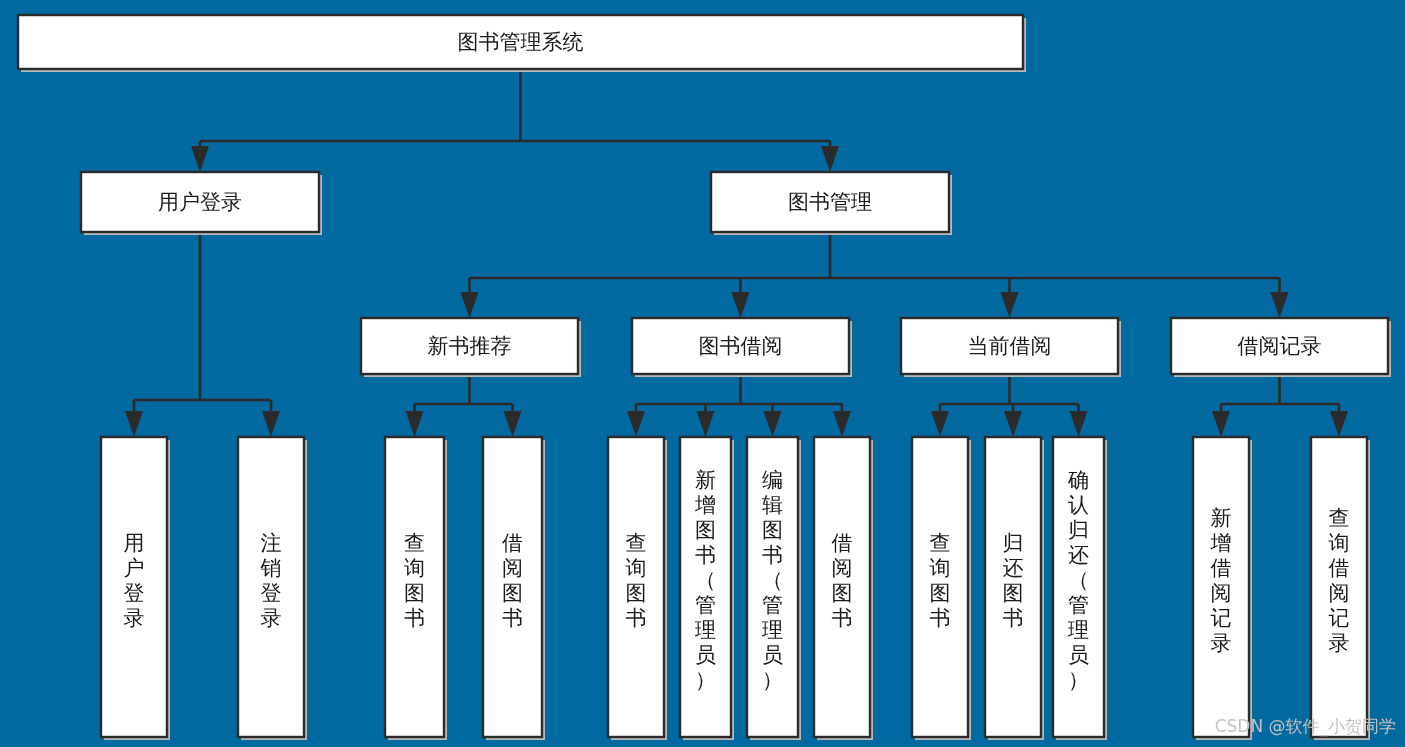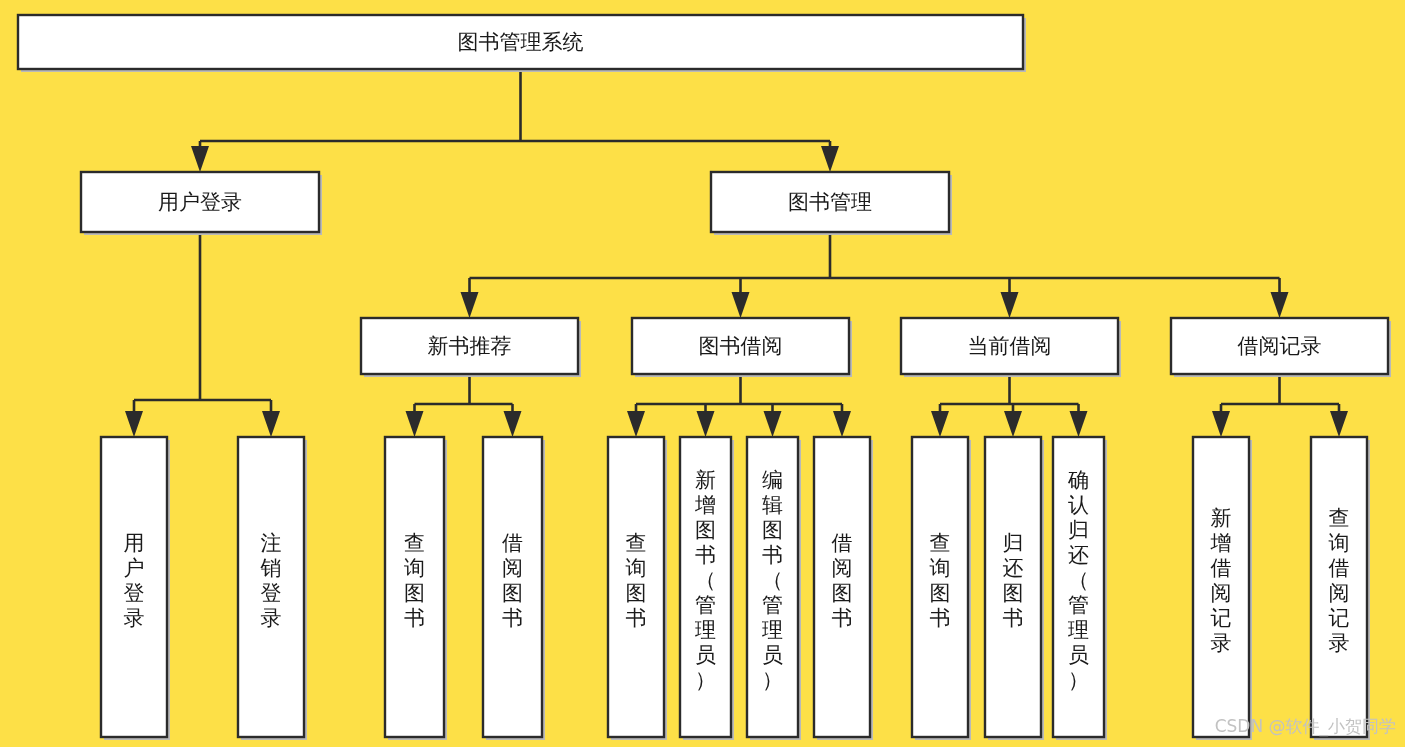--- a/index.html
+++ b/index.html
@@ -11,21 +11,21 @@
   body {
     width: 1405px;
     height: 747px;
     overflow: hidden;
     font-family: "DejaVu Sans", "Liberation Sans", sans-serif;
   }
   #diagram-root {
     position: relative;
     width: 1405px;
     height: 747px;
-    background: #fde047;
+    background: #0369a1;
   }
   svg.diagram-canvas {
     position: absolute;
     left: 0;
     top: 0;
     width: 1405px;
     height: 747px;
     display: block;
   }
   .node-box {

